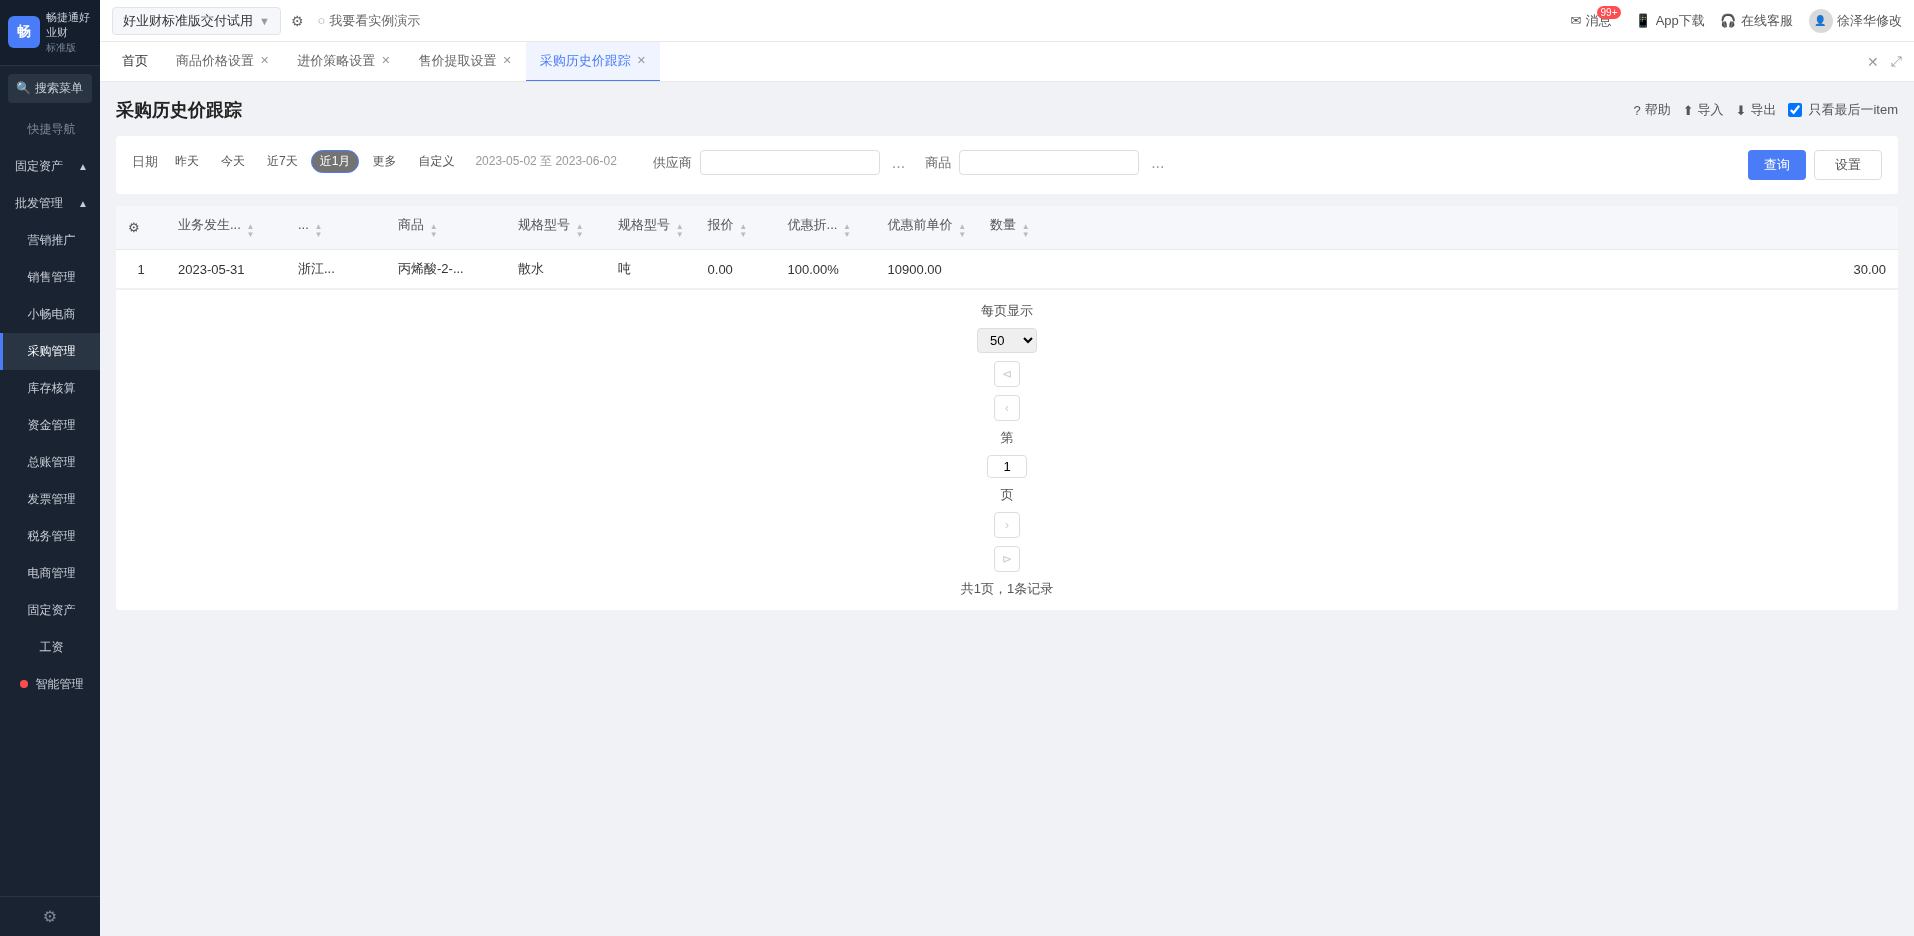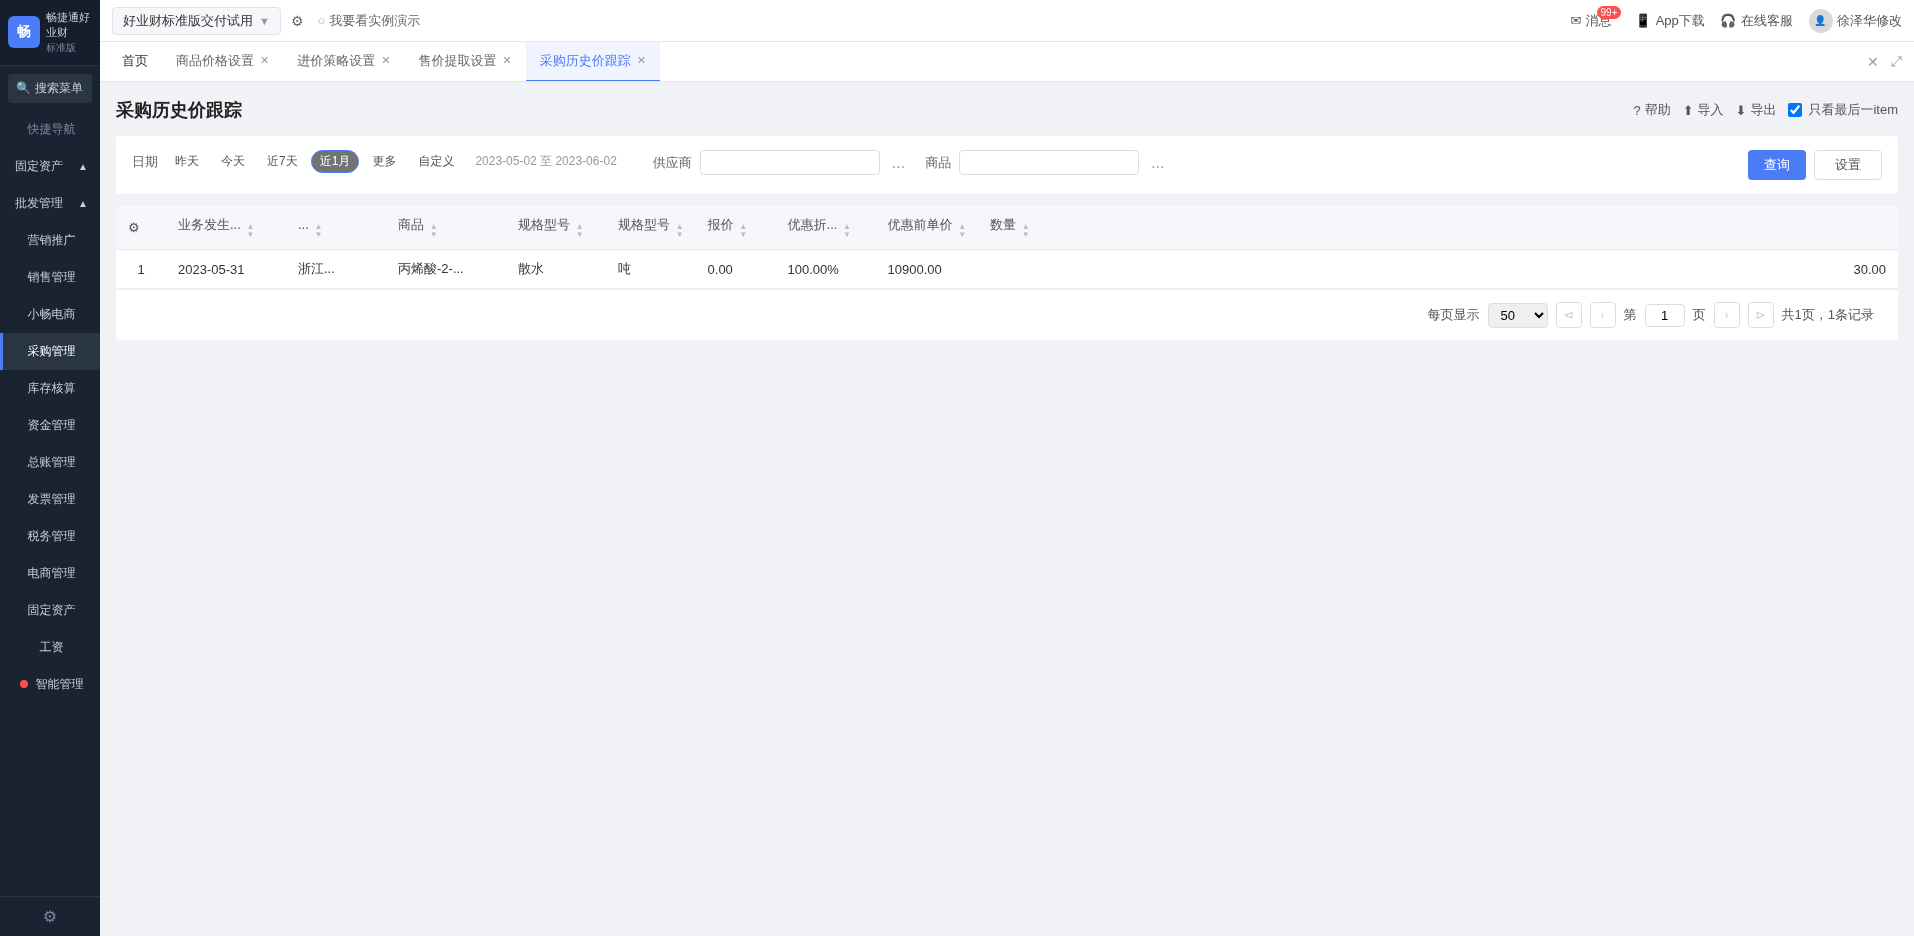--- a/index.html
+++ b/index.html
@@ -83,21 +83,21 @@
     .col-supplier { width: 100px; }
     .col-product { width: 120px; }
     .col-spec { width: 100px; }
     .col-unit { width: 80px; }
     .col-quote { width: 80px; }
     .col-discount { width: 100px; }
     .col-before-discount { width: 100px; }
     .col-qty { min-width: 80px; text-align: right; }
 
     
-    .pagination { display: flex; align-items: center; justify-content: flex-end; padding: 12px 24px; background: #fff; border-top: 1px solid #f0f0f0; gap: 8px; }
+    .pagination { display: flex; align-items: center; justify-content: flex-end; padding: 12px 4px; background: #fff; border-top: 1px solid #f0f0f0; gap: 8px; flex-direction: column; }
     .pagination-label { font-size: 13px; color: #555; }
     .pagination-select { border: 1px solid #ddd; border-radius: 4px; padding: 3px 8px; font-size: 13px; outline: none; cursor: pointer; }
     .pagination-btn { width: 26px; height: 26px; border: 1px solid #ddd; border-radius: 4px; display: flex; align-items: center; justify-content: center; cursor: pointer; color: #555; font-size: 12px; background: #fff; }
     .pagination-btn.disabled { color: #ccc; cursor: not-allowed; }
     .pagination-page-input { width: 40px; border: 1px solid #ddd; border-radius: 4px; padding: 3px 6px; text-align: center; font-size: 13px; outline: none; }
     .pagination-info { font-size: 13px; color: #555; }
     .pagination-text { font-size: 13px; color: #555; }
   </style>
 </head>
 <body>

